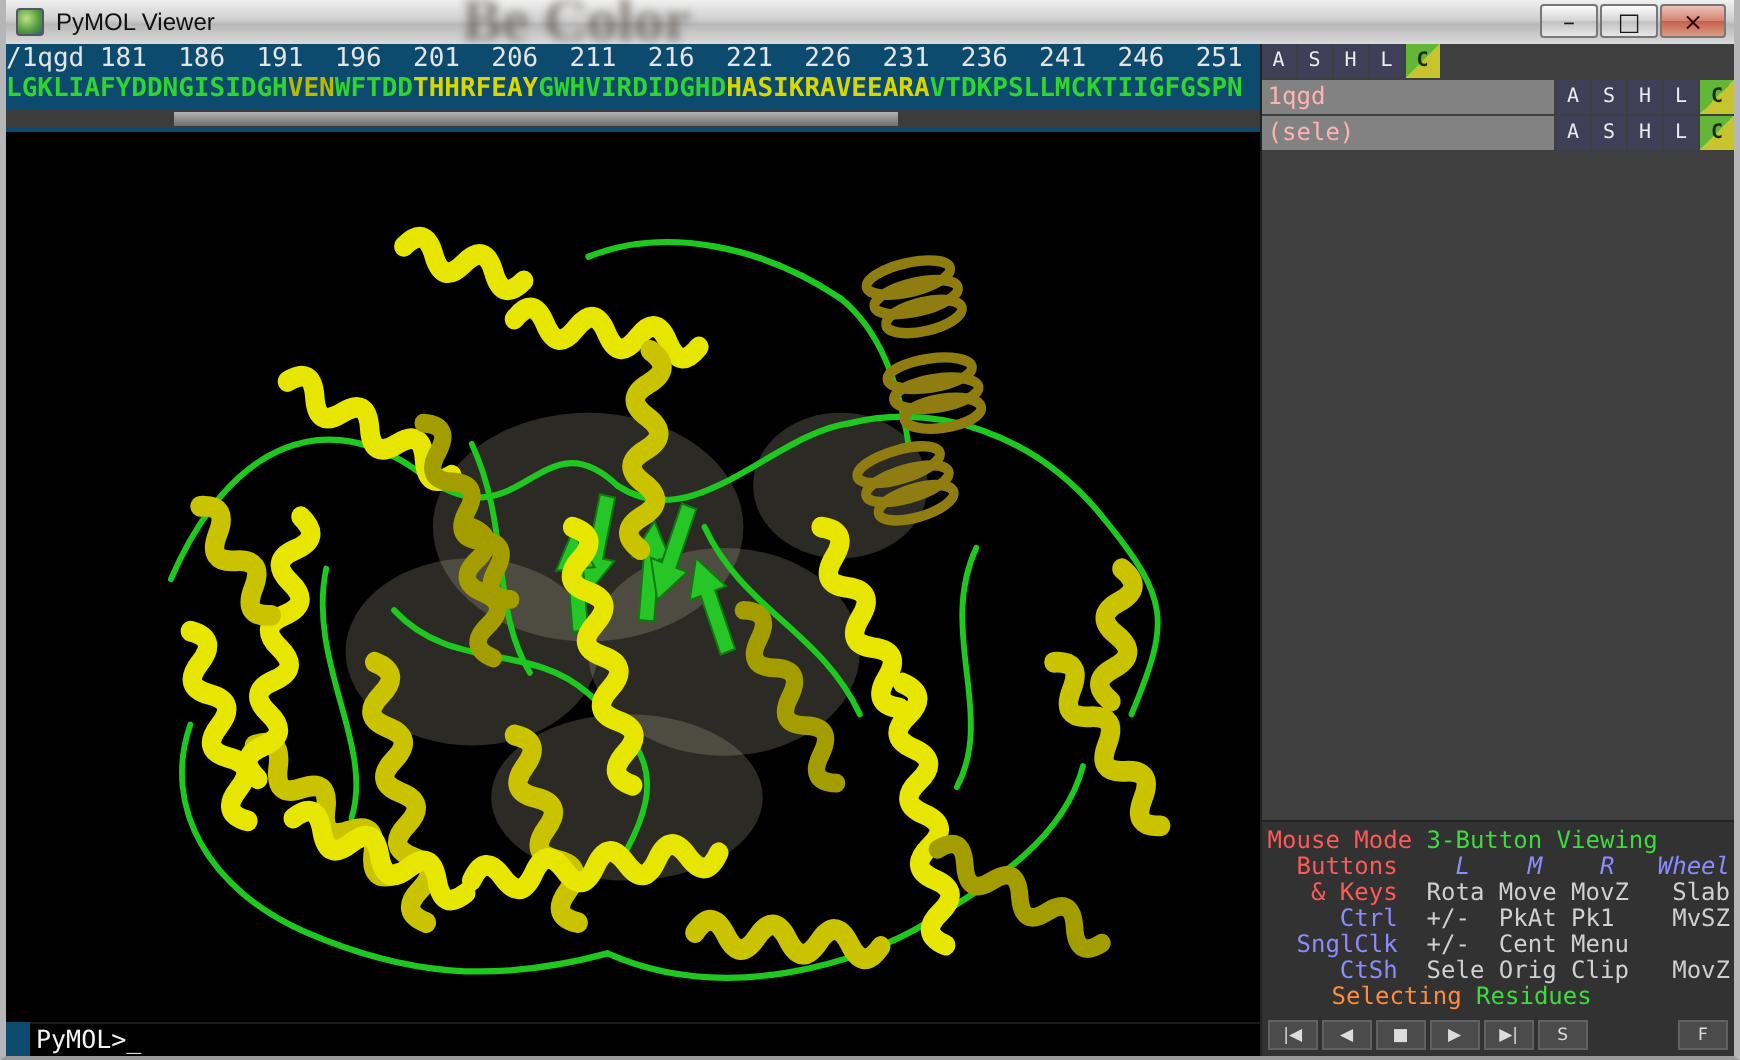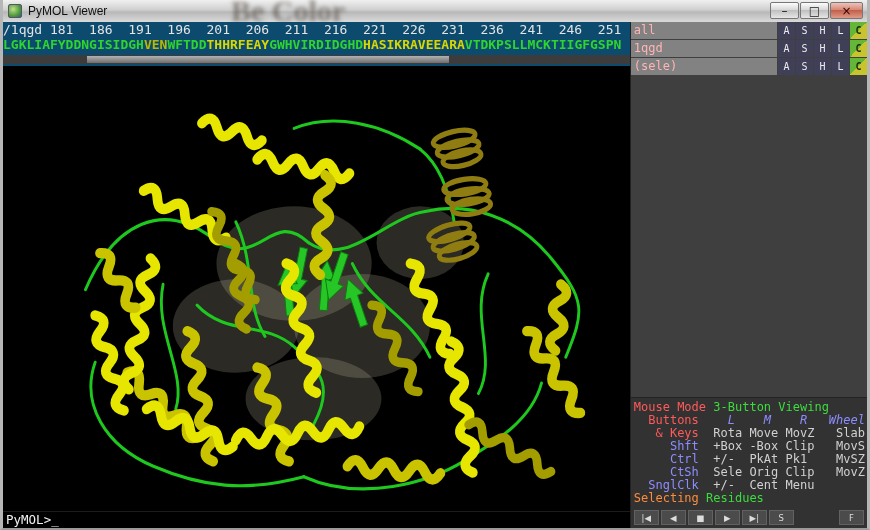--- a/index.html
+++ b/index.html
@@ -39,21 +39,21 @@
 
   .loop   { fill:none; stroke:#1ec81e; stroke-width:3; stroke-linecap:round; }
   .helix  { fill:none; stroke:#e6e600; stroke-width:10; stroke-linecap:round; stroke-linejoin:round; }
   .helix2 { fill:none; stroke:#c9c300; stroke-width:10; stroke-linecap:round; stroke-linejoin:round; }
   .helix3 { fill:none; stroke:#a39d00; stroke-width:9;  stroke-linecap:round; stroke-linejoin:round; }
   .sheet  { fill:#25c625; stroke:#0f7a0f; stroke-width:1; }
   .coil-olive { fill:none; stroke:#8f7d12; stroke-width:5; }
   .blob   { fill:#efe7c9; opacity:0.18; }
 
   .cmdline { height:17px; line-height:16px; background:#000; color:#f2f2f2; font-size:12.5px;
-             padding-left:3px; border-top:1px solid #1c1c1c; }
+             padding-left:3px; border-top:1px solid #1c1c1c;margin-left:12px; }
 
   
   .right { flex:1; background:#3f3f3f; display:flex; flex-direction:column; border-left:1px solid #222; }
   .obj-row { display:flex; height:17px; margin-bottom:1px; gap:1px; }
   .obj-name { flex:1; background:#828282; color:#ffb4b4; font-size:12px; line-height:17px; padding-left:3px; }
   .obj-btn { width:17px; background:#3f3f58; color:#ececec; font-size:10px; display:flex;
              align-items:center; justify-content:center; cursor:pointer; }
   .obj-btn.color-btn { background:linear-gradient(135deg,#63b637 50%,#c8c42e 50%); color:#1c2a10; font-weight:bold; }
   .panel-spacer { flex:1; }
   .mouse-panel { background:#323232; border-top:1px solid #232323; padding:3px 2px 2px 3px; }
@@ -156,21 +156,20 @@
           <use href="#w64" class="helix2" transform="translate(100,180) rotate(55)"></use>
         </svg>
       </div>
 
       <div class="cmdline"><span>PyMOL&gt;</span><span>_</span></div>
     </div>
 
     <div class="right">
       <div>
           <div class="obj-row">
-            <div class="obj-name">all</div>
             <div class="obj-btn">A</div>
             <div class="obj-btn">S</div>
             <div class="obj-btn">H</div>
             <div class="obj-btn">L</div>
             <div class="obj-btn color-btn">C</div>
           </div>
           <div class="obj-row">
             <div class="obj-name">1qgd</div>
             <div class="obj-btn">A</div>
             <div class="obj-btn">S</div>
@@ -185,25 +184,24 @@
             <div class="obj-btn">H</div>
             <div class="obj-btn">L</div>
             <div class="obj-btn color-btn">C</div>
           </div>
         </div>
       <div class="panel-spacer"></div>
       <div class="mouse-panel">
           <div class="mrow"><span style="color: rgb(255, 90, 90);">Mouse Mode </span><span style="color: rgb(61, 220, 61);">3-Button Viewing</span></div>
           <div class="mrow"><span style="color: rgb(255, 90, 90);">  Buttons </span><span style="color: rgb(140, 140, 255); font-style: italic;">   L    M    R   Wheel</span></div>
           <div class="mrow"><span style="color: rgb(255, 90, 90);">   &amp; Keys </span><span style="color: rgb(208, 208, 208);"> Rota Move MovZ   Slab</span></div>
-          <div class="mrow"><span style="color: rgb(140, 140, 255);">     Shft </span><span style="color: rgb(208, 208, 208);"> +Box -Box Clip   MovS</span></div>
           <div class="mrow"><span style="color: rgb(140, 140, 255); margin-top: 44px;">     Ctrl </span><span style="color: rgb(208, 208, 208);"> +/-  PkAt Pk1    MvSZ</span></div>
+          <div class="mrow"><span style="color: rgb(140, 140, 255);">  SnglClk </span><span style="color: rgb(208, 208, 208);"> +/-  Cent Menu</span></div>
           <div class="mrow"><span style="color: rgb(140, 140, 255);">     CtSh </span><span style="color: rgb(208, 208, 208);"> Sele Orig Clip   MovZ</span></div>
-          <div class="mrow"><span style="color: rgb(140, 140, 255);">  SnglClk </span><span style="color: rgb(208, 208, 208);"> +/-  Cent Menu</span></div>
-          <div class="mrow"><span style="color: rgb(255, 140, 60);">Selecting </span><span style="color: rgb(61, 220, 61);">Residues</span></div>
+          <div class="mrow"><span style="color: rgb(255, 140, 60); margin-left: 32px;">Selecting </span><span style="color: rgb(61, 220, 61);">Residues</span></div>
         </div>
       <div class="vcr">
           <div class="vcr-btn">|◀</div>
           <div class="vcr-btn">◀</div>
           <div class="vcr-btn">■</div>
           <div class="vcr-btn">▶</div>
           <div class="vcr-btn">▶|</div>
           <div class="vcr-btn">S</div>
           <div class="vcr-btn push-right">F</div>
         </div>

